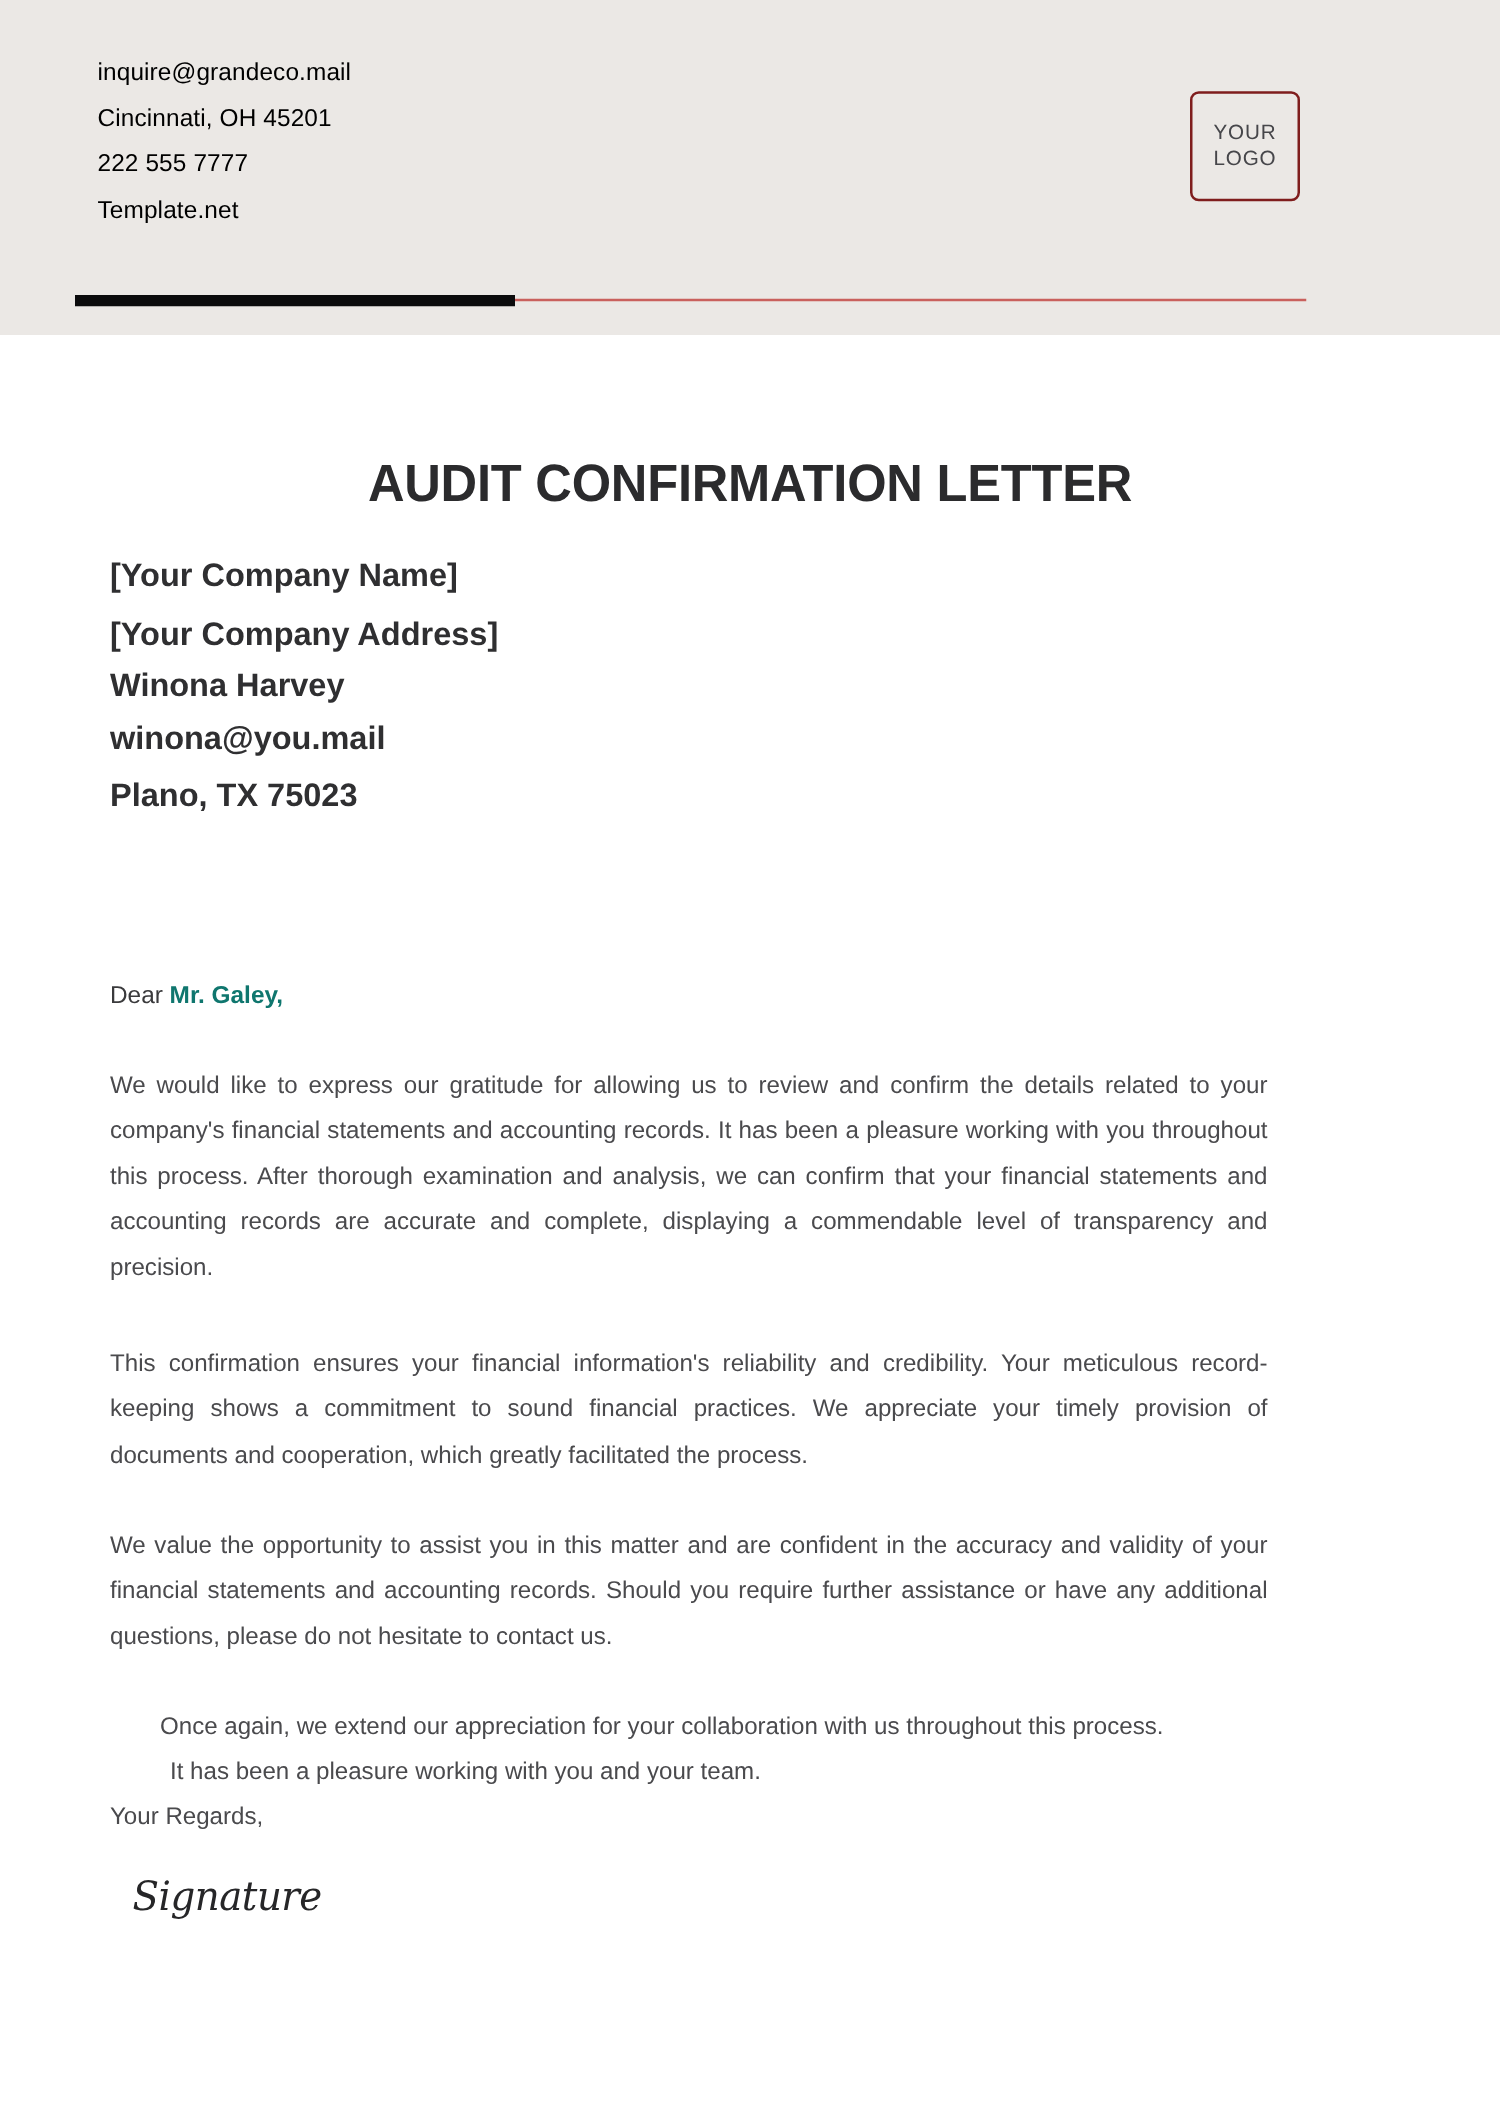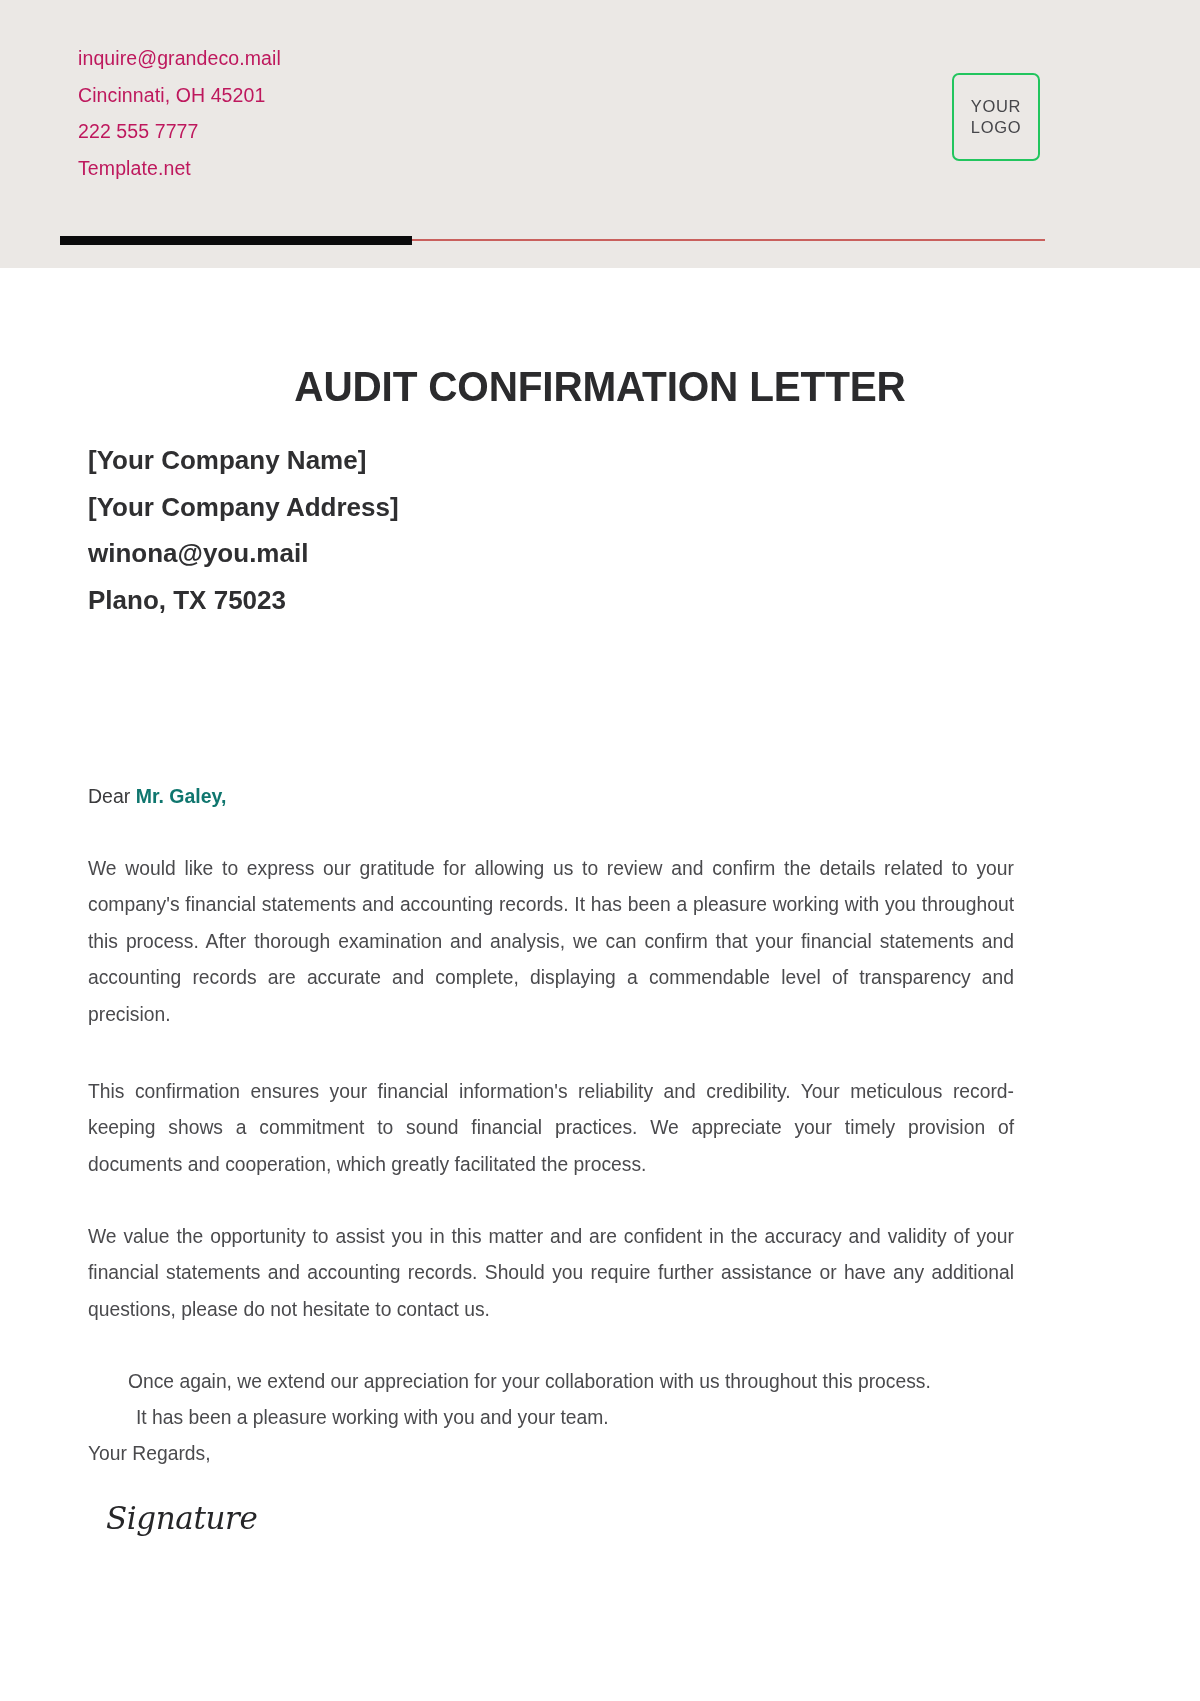--- a/index.html
+++ b/index.html
@@ -27,33 +27,33 @@
   }
   .header-contact {
     position: absolute;
     left: 78px;
     top: 40px;
     width: 520px;
   }
   .header-contact .cline {
     font-size: 19.5px;
     line-height: 36.5px;
-    color: #be185d;
+    color: #000000;
     letter-spacing: 0.1px;
     white-space: nowrap;
   }
 
   
   .logo-box {
     position: absolute;
     left: 952px;
     top: 73px;
     width: 88px;
     height: 88px;
-    border: 2px solid #22c55e;
+    border: 2px solid #7f1d1d;
     border-radius: 7px;
     box-sizing: border-box;
     display: flex;
     flex-direction: column;
     align-items: center;
     justify-content: center;
   }
   .logo-box .lgl {
     font-size: 16.5px;
     line-height: 21px;
@@ -191,20 +191,21 @@
 
   <div class="rule-black"></div>
   <div class="rule-red"></div>
 </div>
 
 <div class="doc-title">AUDIT CONFIRMATION LETTER</div>
 
 <div class="sender-block">
   <div class="sline">[Your Company Name]</div>
   <div class="sline">[Your Company Address]</div>
+  <div class="sline tight">Winona Harvey</div>
   <div class="sline">winona@you.mail</div>
   <div class="sline">Plano, TX 75023</div>
 </div>
 
 <div class="salutation"><span>Dear </span><b>Mr. Galey,</b></div>
 
 <div class="para" id="para1">We would like to express our gratitude for allowing us to review and confirm the details related to your company's financial statements and accounting records. It has been a pleasure working with you throughout this process. After thorough examination and analysis, we can confirm that your financial statements and accounting records are accurate and complete, displaying a commendable level of transparency and precision.</div>
 <div class="para" id="para2">This confirmation ensures your financial information's reliability and credibility. Your meticulous record-keeping shows a commitment to sound financial practices. We appreciate your timely provision of documents and cooperation, which greatly facilitated the process.</div>
 <div class="para" id="para3">We value the opportunity to assist you in this matter and are confident in the accuracy and validity of your financial statements and accounting records. Should you require further assistance or have any additional questions, please do not hesitate to contact us.</div>
 <div class="para last-line-left" id="para4">Once again, we extend our appreciation for your collaboration with us throughout this process.</div>

